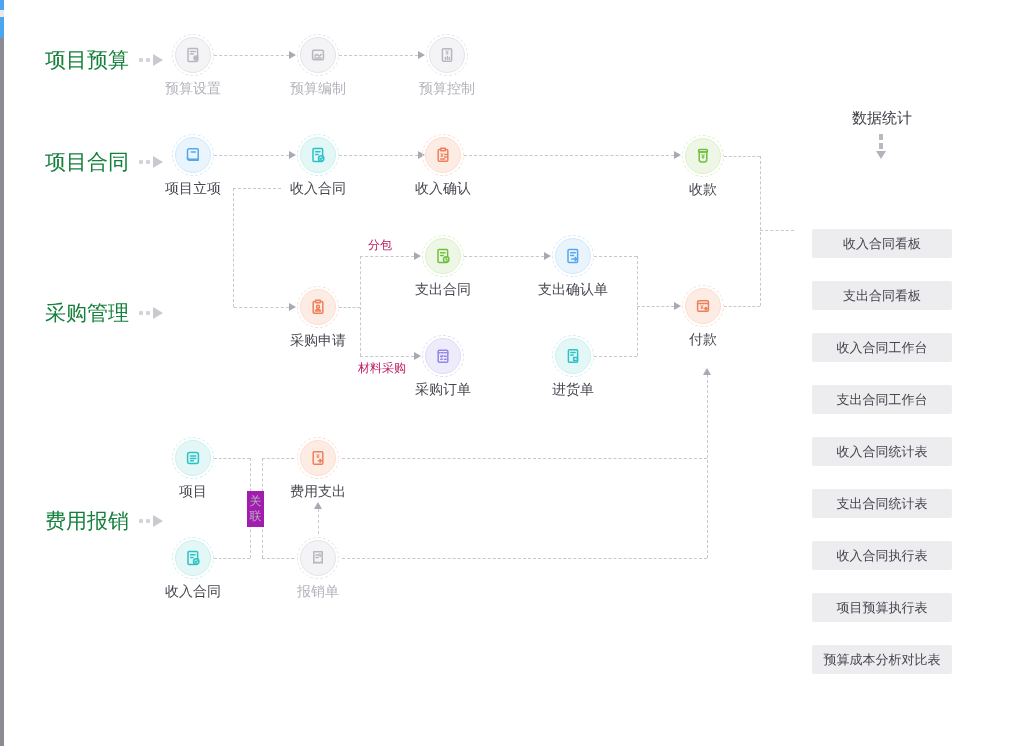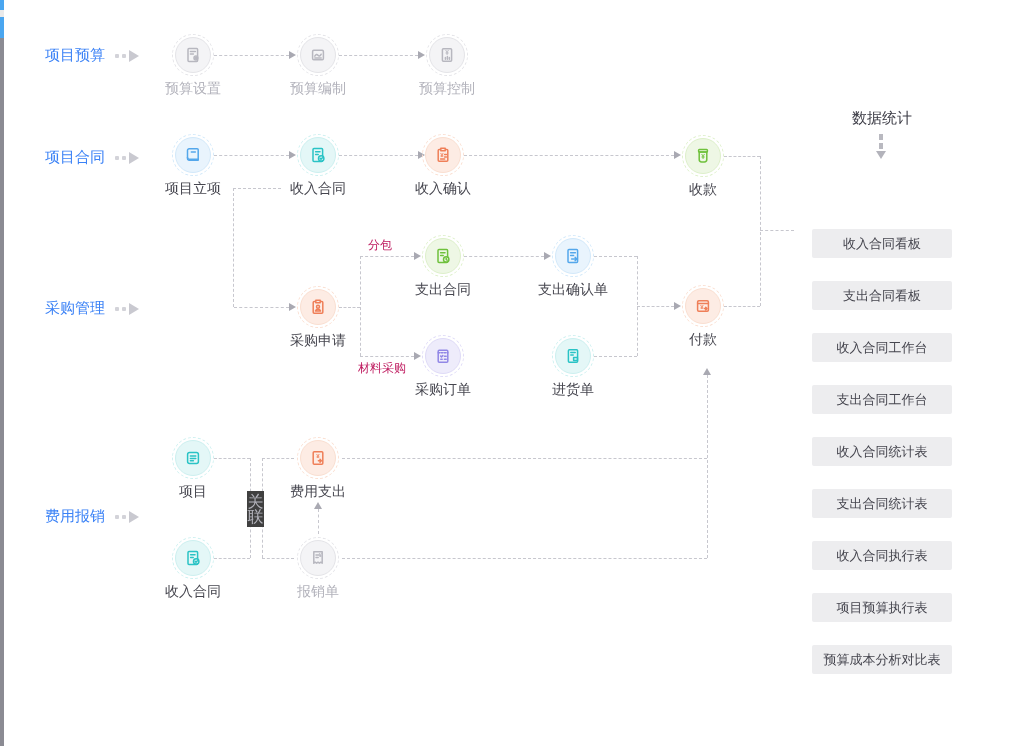--- a/index.html
+++ b/index.html
@@ -2,21 +2,21 @@
 <html><head>
 <meta charset="utf-8">
 <style>
   html,body{margin:0;padding:0;background:#fff;}
   .stage{position:relative;width:1013px;height:746px;background:#ffffff;overflow:hidden;
          font-family:"Liberation Sans","DejaVu Sans",sans-serif;}
   
   .strip{position:absolute;left:0;width:4px;}
   
   .row-label{position:absolute;display:flex;align-items:center;gap:10px;
-             font-size:15px;color:#3b82f6;white-space:nowrap;}
+             font-size:21px;color:#15803d;white-space:nowrap;}
   .marker{display:inline-flex;align-items:center;gap:3px;}
   .marker .sq{width:4px;height:4px;background:#d3d3d9;border-radius:1px;display:inline-block;}
   .marker .tri{width:0;height:0;border-top:6px solid transparent;border-bottom:6px solid transparent;
                border-left:10px solid #c9c9d0;display:inline-block;}
   
   .node{position:absolute;width:36px;height:36px;}
   .circle{width:36px;height:36px;border-radius:50%;background:var(--bg);color:var(--fg);
           border:1px solid var(--bd);outline:1px dashed var(--bd);outline-offset:2px;
           display:flex;align-items:center;justify-content:center;box-sizing:border-box;cursor:pointer;}
   .circle svg{stroke:currentColor;fill:none;stroke-width:1.5;stroke-linecap:round;stroke-linejoin:round;}
@@ -24,22 +24,22 @@
           font-size:14px;color:#46464f;white-space:nowrap;}
   .nlabel.muted{color:#b2b2bb;}
   
   .hl{position:absolute;height:0;border-top:1px dashed #c7c7ce;}
   .vl{position:absolute;width:0;border-left:1px dashed #c7c7ce;}
   .ar{position:absolute;width:0;height:0;}
   .ar.r{border-top:4px solid transparent;border-bottom:4px solid transparent;border-left:7px solid #a9a9b2;}
   .ar.u{border-left:4px solid transparent;border-right:4px solid transparent;border-bottom:7px solid #a9a9b2;}
   .ar.d{border-left:5px solid transparent;border-right:5px solid transparent;border-top:8px solid #b3b3bb;}
   .elabel{position:absolute;font-size:12px;color:#be185d;white-space:nowrap;}
-  .relation{position:absolute;left:247px;top:491px;width:17px;padding:3px 0;background:#404040;
-            font-size:16px;line-height:15px;color:#b3b3bb;text-align:center;word-break:break-all;z-index:2;font-family:Liberation Serif, serif;}
+  .relation{position:absolute;left:247px;top:491px;width:17px;padding:3px 0;background:#a21caf;
+            font-size:12px;line-height:15px;color:#b3b3bb;text-align:center;word-break:break-all;z-index:2;font-family:Liberation Serif, serif;}
   
   .stats-title{position:absolute;left:812px;top:109px;width:140px;text-align:center;
                font-size:15px;color:#3b3b45;}
   .stats-dash{position:absolute;left:879px;width:4px;height:6px;background:#b9b9c0;}
   .stats-item{position:absolute;left:812px;width:140px;height:29px;line-height:29px;background:#ededef;
               border-radius:2px;text-align:center;font-size:13px;color:#45454e;cursor:pointer;}
 </style>
 </head>
 <body>
 

